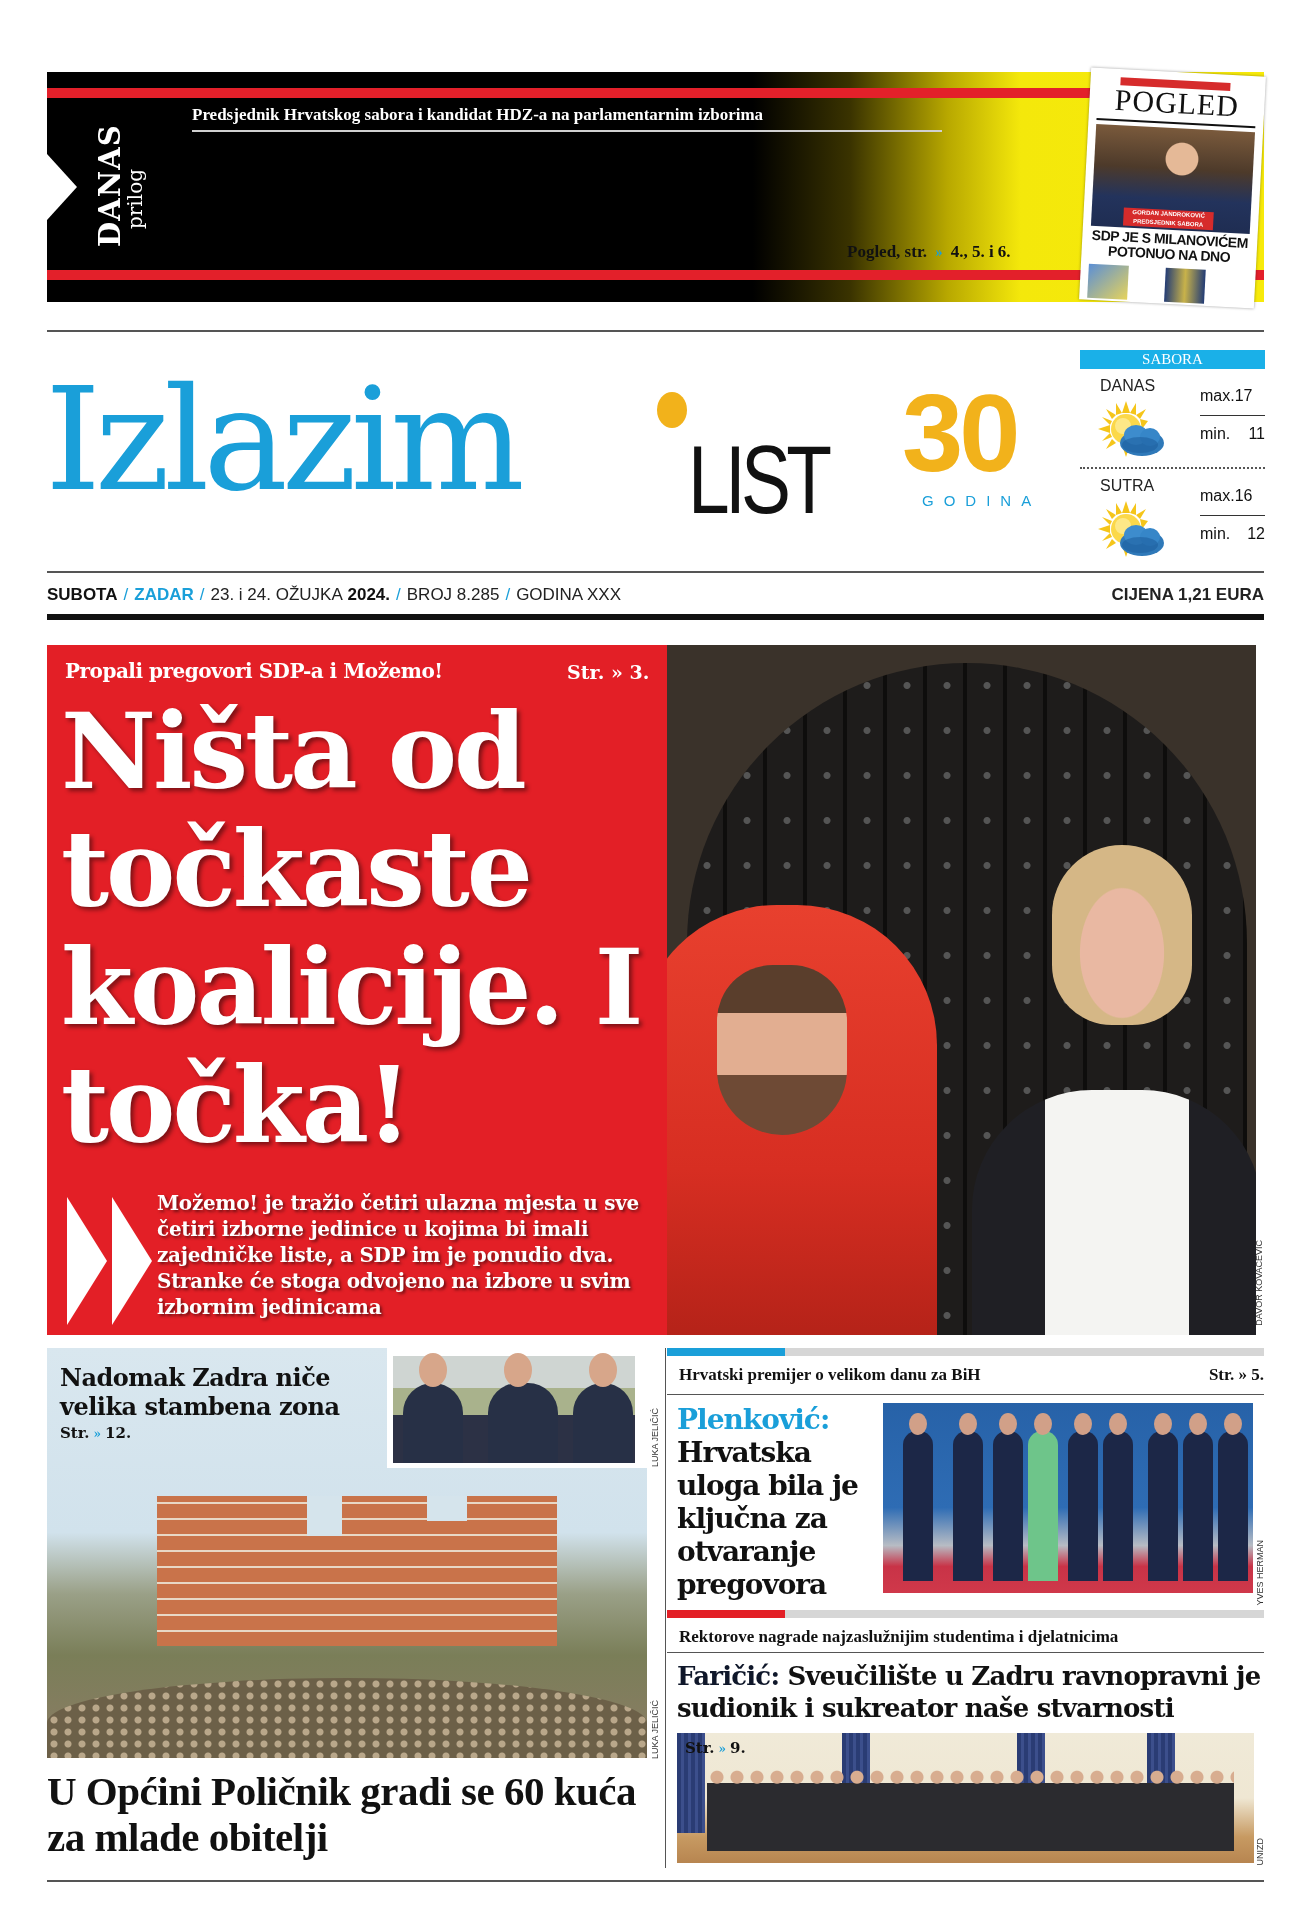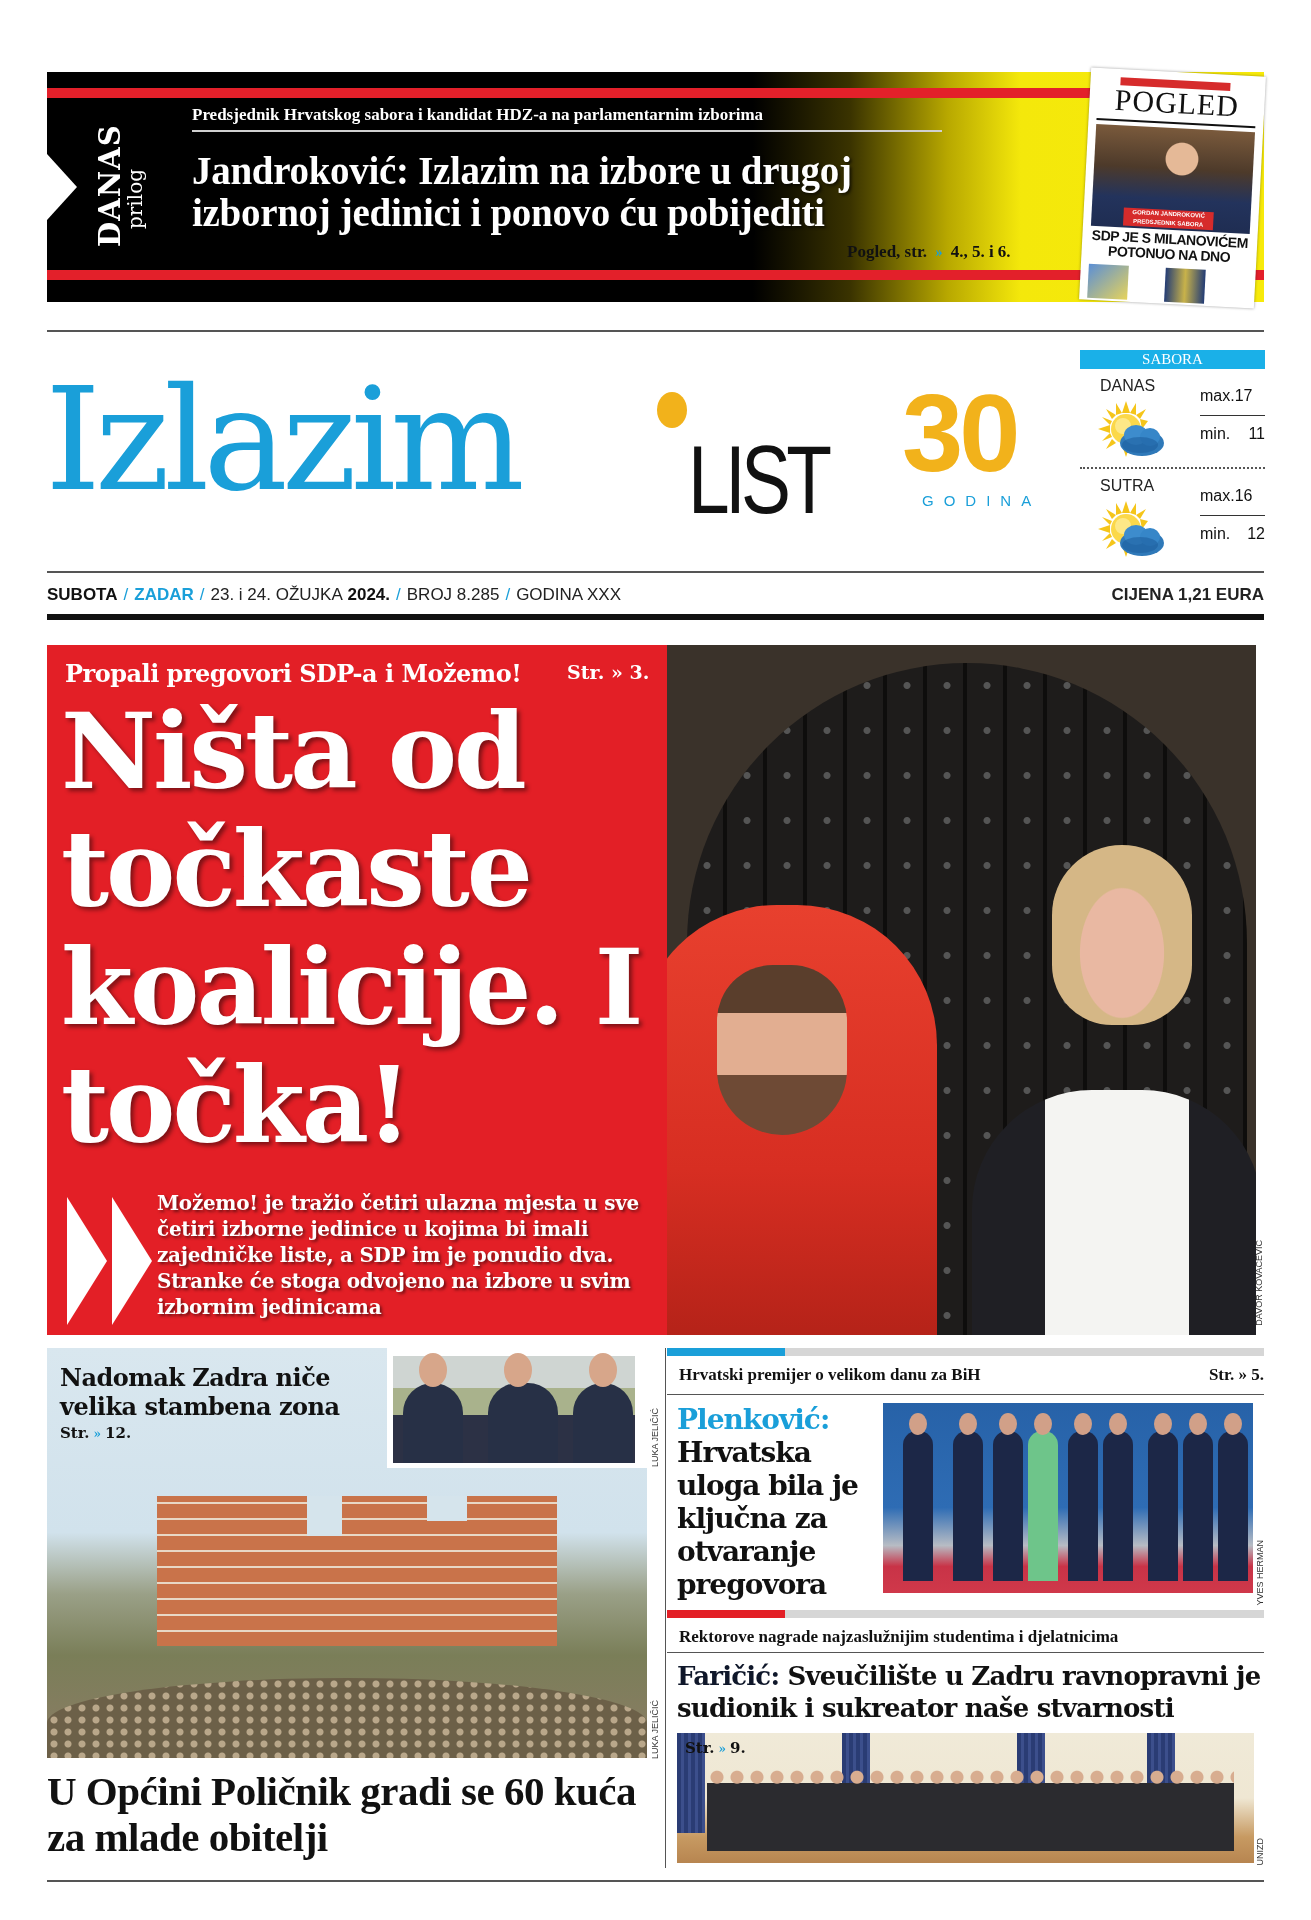--- a/index.html
+++ b/index.html
@@ -68,21 +68,21 @@
   .lead-photo .arch { position: absolute; left: 0; top: 0; width: 597px; height: 690px; background: #3a322a; }
   .lead-photo .door { position: absolute; left: 20px; top: 18px; width: 560px; height: 700px; border-radius: 280px 280px 0 0; background:
       radial-gradient(circle, #555 0 3px, transparent 4px) 0 0 / 40px 45px,
       repeating-linear-gradient(90deg, #1e1c1b 0 36px, #0e0d0c 36px 40px); }
   .lead-photo .man { position: absolute; left: -30px; top: 260px; width: 300px; height: 440px; border-radius: 140px 140px 0 0; background: linear-gradient(180deg, #e8402e 0%, #d72e22 60%, #b32218 100%); }
   .lead-photo .man-head { position: absolute; left: 80px; top: 60px; width: 130px; height: 170px; border-radius: 60px 60px 70px 70px; background: linear-gradient(180deg, #5a3e2c 0 28%, #e2ae91 28% 65%, #6e4a35 65% 100%); }
   .lead-photo .woman { position: absolute; left: 305px; top: 445px; width: 290px; height: 260px; border-radius: 120px 120px 0 0; background: linear-gradient(90deg, #1f1f24 0 25%, #f4f4f2 25% 75%, #1f1f24 75% 100%); }
   .lead-photo .woman-head { position: absolute; left: 385px; top: 200px; width: 140px; height: 180px; border-radius: 70px 70px 60px 60px; background: radial-gradient(ellipse at 50% 60%, #e9b8a2 0 42%, #d5b786 43% 100%); }
   .lead-credit-strip { position: absolute; left: 1256px; top: 645px; width: 8px; height: 690px; background: #fff; }
 
-  .lead-kicker { position: absolute; left: 18px; top: 14px; color: #fff; font-family: "DejaVu Serif", serif; font-weight: bold; font-size: 24px; letter-spacing: -0.5px; }
+  .lead-kicker { position: absolute; left: 18px; top: 14px; color: #fff; font-family: "DejaVu Serif", serif; font-weight: bold; font-size: 20px; letter-spacing: -0.5px; }
   .lead-ref { position: absolute; left: 520px; top: 16px; color: #fff; font-family: "DejaVu Serif", serif; font-weight: bold; font-size: 19px; }
   .lead-head { position: absolute; left: 14px; top: 48px; width: 720px; color: #fff; font-family: "DejaVu Serif", serif; font-weight: bold; font-size: 104px; line-height: 118px; letter-spacing: -3px; text-shadow: 3px 3px 4px rgba(0,0,0,.45); z-index: 2; }
   .lead-arrows { position: absolute; left: 20px; top: 552px; width: 110px; height: 128px; z-index: 2; }
   .lead-arrows .a { position: absolute; top: 0; width: 0; height: 0; border-top: 64px solid transparent; border-bottom: 64px solid transparent; border-left: 40px solid #fff; }
   .lead-arrows .a1 { left: 0; } .lead-arrows .a2 { left: 45px; }
   .lead-deck { position: absolute; left: 110px; top: 545px; width: 520px; color: #fff; font-family: "DejaVu Serif", serif; font-weight: bold; font-size: 20px; line-height: 26px; text-shadow: 2px 2px 3px rgba(0,0,0,.5); z-index: 2; letter-spacing: -0.3px; }
 
   
   .ll { position: absolute; left: 47px; top: 1348px; width: 600px; height: 410px; overflow: hidden; background: linear-gradient(180deg, #d9e7ef 0%, #d1e2ec 45%, #9aa087 60%, #7a7e58 75%, #8c7c66 100%); }
   .ll-building { position: absolute; left: 110px; top: 148px; width: 400px; height: 150px; background:
@@ -133,21 +133,20 @@
   <div class="redline bottom"></div>
   <div class="danas-badge">
     <div class="danas-arrow"></div>
     <div class="danas-vert">
       <span class="big">DANAS</span>
       <span class="small">prilog</span>
     </div>
   </div>
   <div class="banner-kicker">Predsjednik Hrvatskog sabora i kandidat HDZ-a na parlamentarnim izborima</div>
   <div class="banner-rule"></div>
-  <div class="banner-head">Jandroković: Izlazim na izbore u drugoj izbornoj jedinici i ponovo ću pobijediti</div>
   <div class="banner-ref">
     <span>Pogled, str.</span>
     <span class="arr">»</span>
     <span>4., 5. i 6.</span>
   </div>
 </div>
 <div class="pogled-cover">
   <div class="pc-tag"></div>
   <div class="pc-title">POGLED</div>
   <div class="pc-rule"></div>

